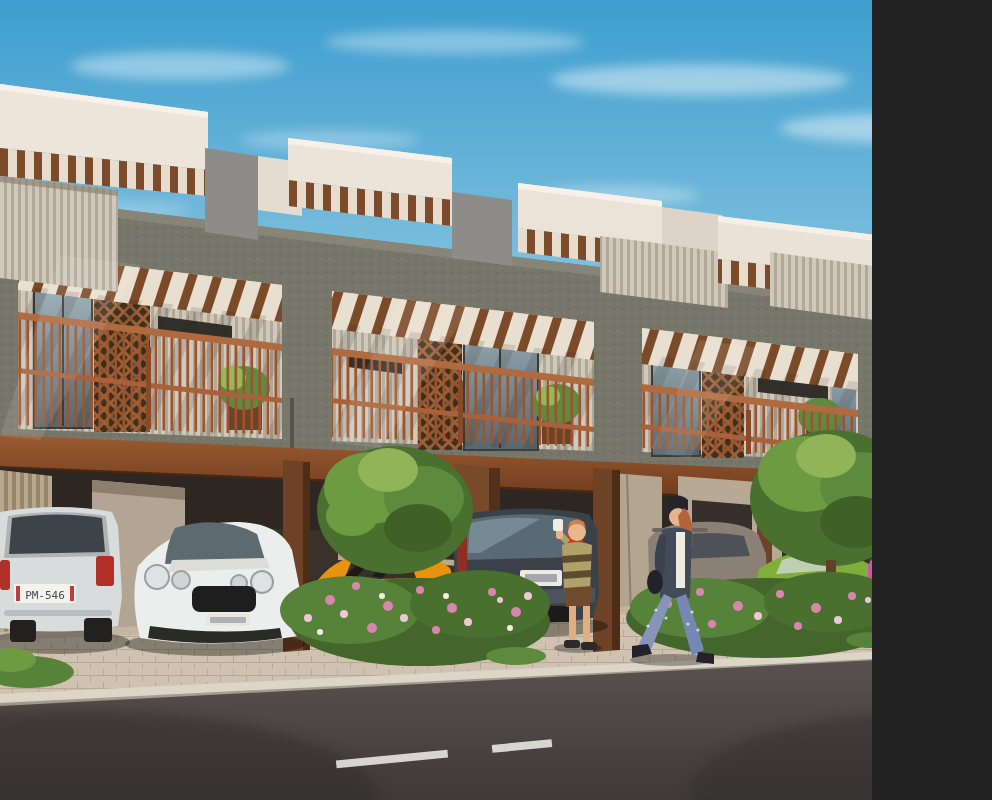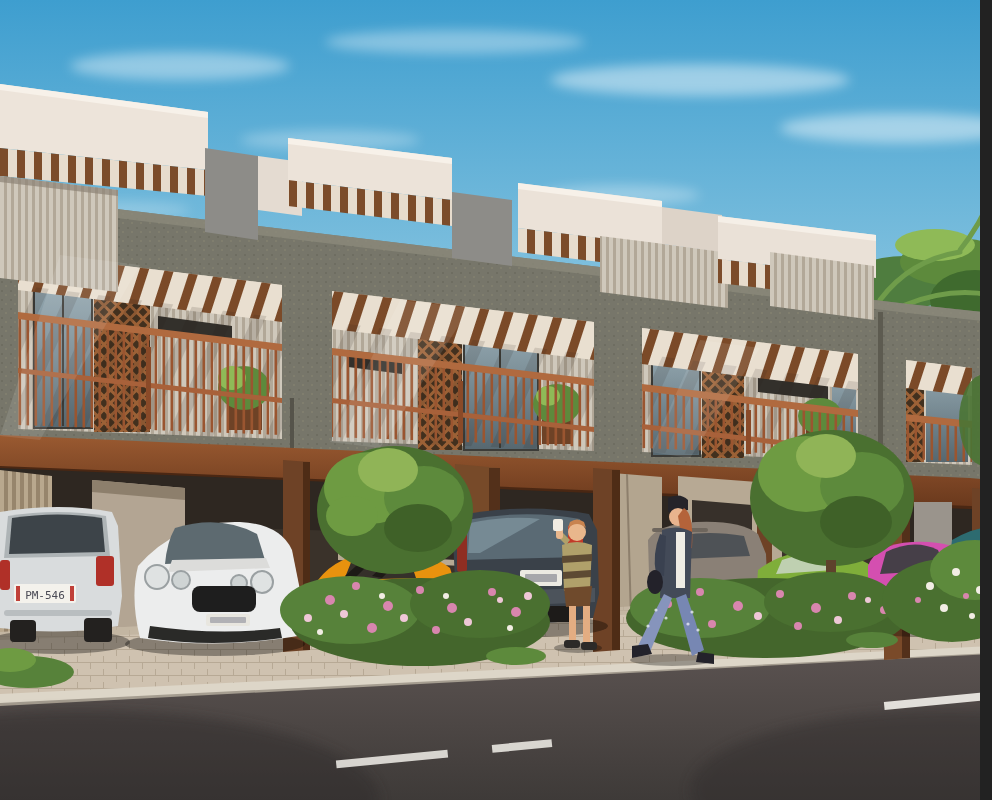--- a/index.html
+++ b/index.html
@@ -1,16 +1,16 @@
 <!DOCTYPE html>
 <html><head>
 <meta charset="utf-8">
 <style>
   html,body{margin:0;padding:0;background:#222;}
-  .canvas{position:relative;width:980px;height:800px;overflow:hidden;
+  .canvas{position:relative;width:872px;height:800px;overflow:hidden;
           font-family:"DejaVu Sans",sans-serif;text-align:right;}
   svg{display:block}
   text{font-family:"DejaVu Sans Mono","Liberation Mono",monospace;}
 </style>
 </head>
 <body>
 
 <div class="canvas">
 <svg width="992" height="800" viewBox="0 0 992 800" xmlns="http://www.w3.org/2000/svg">
   <defs>

